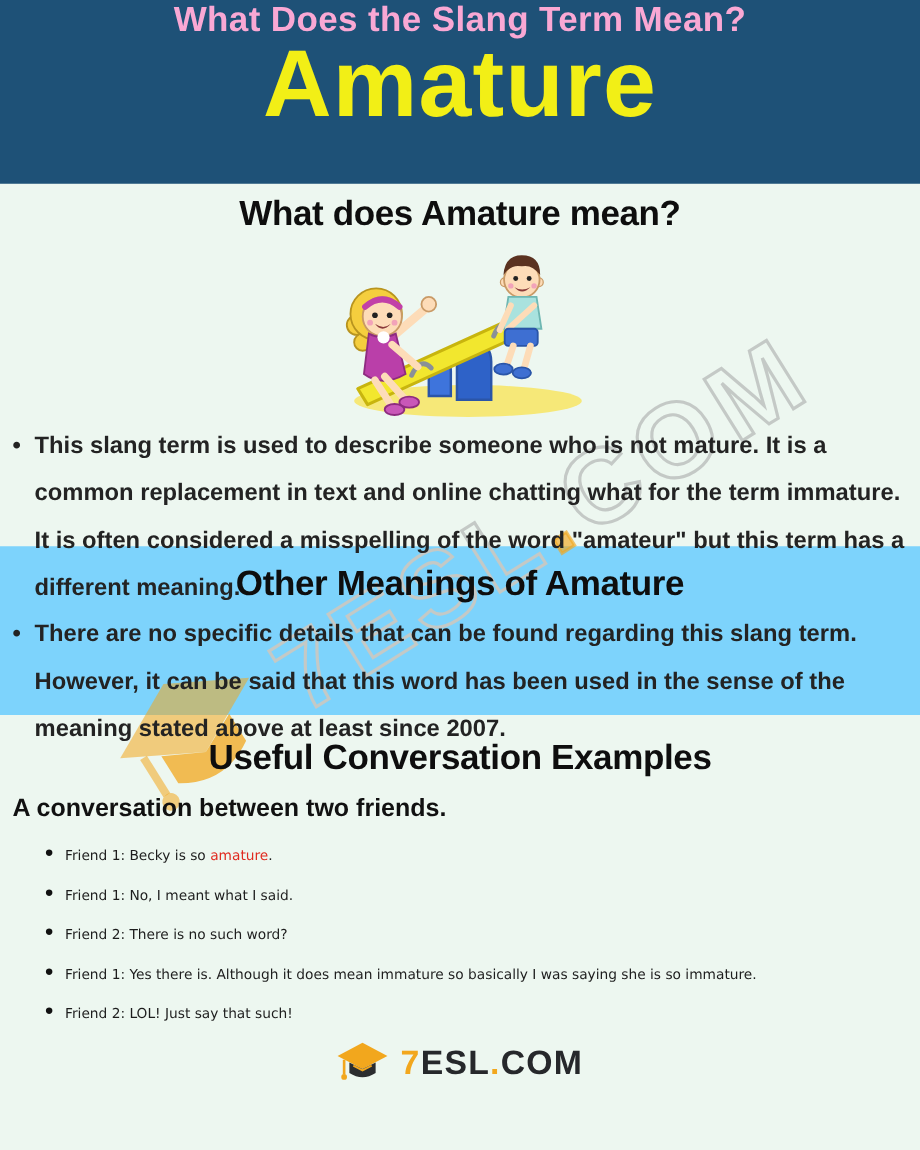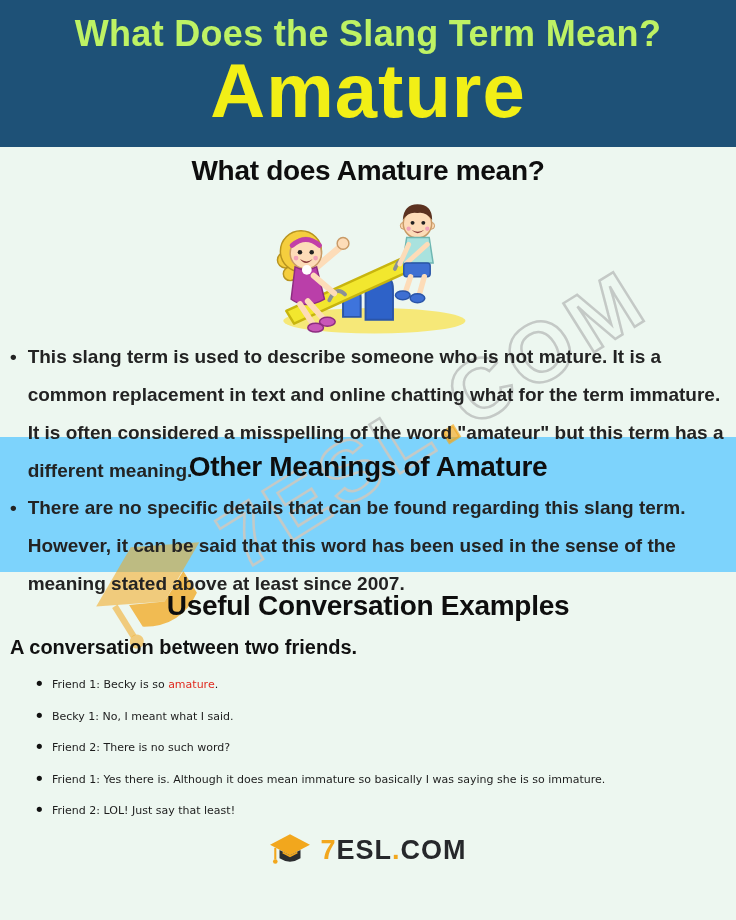--- a/index.html
+++ b/index.html
@@ -13,23 +13,22 @@
     background: #EDF7F0;
   }
   
   .banner {
     position: relative; z-index: 10;
     height: 147px;
     background: #1E5177;
     text-align: center;
   }
   .banner .kicker {
-    padding-top: 13px;
-    font-size: 36px; font-weight: bold;
-    color: #bef264; letter-spacing: 0.3px;
+    font-size: 28px; font-weight: bold;
+    color: #f9a8d4; letter-spacing: 0.3px;
   }
   .banner .term {
     margin-top: -2px;
     font-size: 76px; font-weight: 900; line-height: 1.0;
     color: #F2EF16; letter-spacing: 1px;
   }
   
   section { position: relative; }
   .sec-meaning   { height: 290px; background: #EDF7F0; }
   .sec-other     { height: 135px; background: #7dd3fc; }
@@ -199,24 +198,24 @@
       </div>
     </div>
   </section>
 
   <section class="sec-examples">
     <div class="sec-content">
       <h2>Useful Conversation Examples</h2>
       <div class="lead">A conversation between two friends.</div>
       <ul class="convo">
         <li><span>Friend 1: Becky is so </span><span class="hl">amature</span><span>.</span></li>
-        <li><span>Becky 1: No, I meant what I said.</span><span class="hl"></span><span></span></li>
+        <li><span>Friend 1: No, I meant what I said.</span><span class="hl"></span><span></span></li>
         <li><span>Friend 2: There is no such word?</span><span class="hl"></span><span></span></li>
         <li><span>Friend 1: Yes there is. Although it does mean immature so basically I was saying she is so immature.</span><span class="hl"></span><span></span></li>
-        <li><span>Friend 2: LOL! Just say that least!</span><span class="hl"></span><span></span></li>
+        <li><span>Friend 2: LOL! Just say that such!</span><span class="hl"></span><span></span></li>
       </ul>
 
       <div class="footer">
         <svg width="42" height="36" viewBox="0 0 40 34">
           <path d="M6 14 L6 25" stroke="#F2A71D" stroke-width="2" fill="none"></path>
           <circle cx="6" cy="27" r="2.2" fill="#F2A71D"></circle>
           <polygon points="20,1 39,11 20,21 1,11" fill="#F2A71D"></polygon>
           <path d="M10 16 L20 21 L30 16 L30 24 Q20 30.5 10 24 Z" fill="#2B2D2F"></path>
           <path d="M13 18.5 L20 22 L27 18.5" stroke="#F2A71D" stroke-width="1.5" fill="none"></path>
         </svg>

